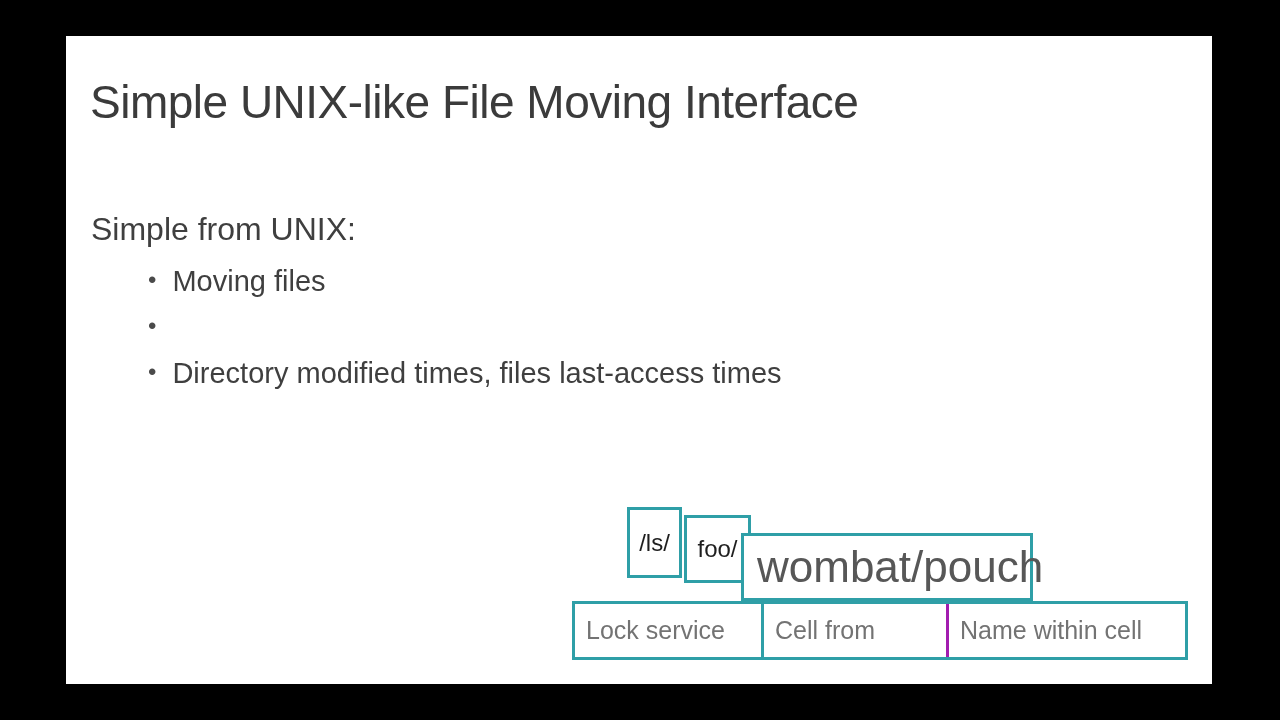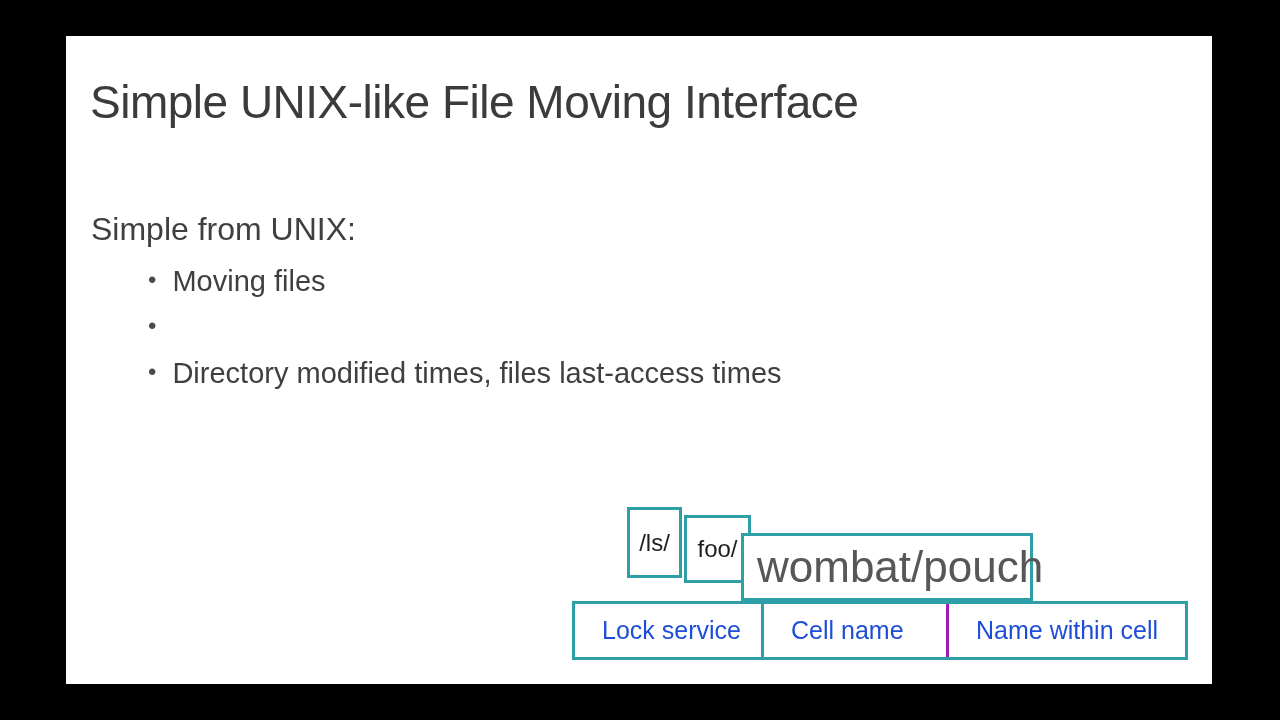--- a/index.html
+++ b/index.html
@@ -100,23 +100,23 @@
     height: 59px;
     box-sizing: border-box;
     border: 3px solid #2f9fa7;
     background: #ffffff;
     display: flex;
   }
   .legend-cell {
     box-sizing: border-box;
     display: flex;
     align-items: center;
-    padding-left: 27px;
+    padding-left: 11px;
     font-size: 25px;
-    color: #1d4ed8;
+    color: #737373;
     white-space: nowrap;
   }
   .legend-cell-1 { width: 186px; }
   .legend-cell-2 { width: 185px; border-left: 3px solid #2f9fa7; }
   .legend-cell-3 { flex: 1; border-left: 3px solid #a21caf; }
 </style>
 </head>
 <body>
 
 <div class="stage">
@@ -142,18 +142,18 @@
     </ul>
 
     <div class="path-box path-box-ls">/ls/</div>
 
     <div class="path-box path-box-foo">foo/</div>
 
     <div class="path-box path-box-name">wombat/pouch</div>
 
     <div class="legend-table">
       <div class="legend-cell legend-cell-1">Lock service</div>
-      <div class="legend-cell legend-cell-2">Cell name</div>
+      <div class="legend-cell legend-cell-2">Cell from</div>
       <div class="legend-cell legend-cell-3">Name within cell</div>
     </div>
 
   </div>
 </div>
 
 </body></html>

